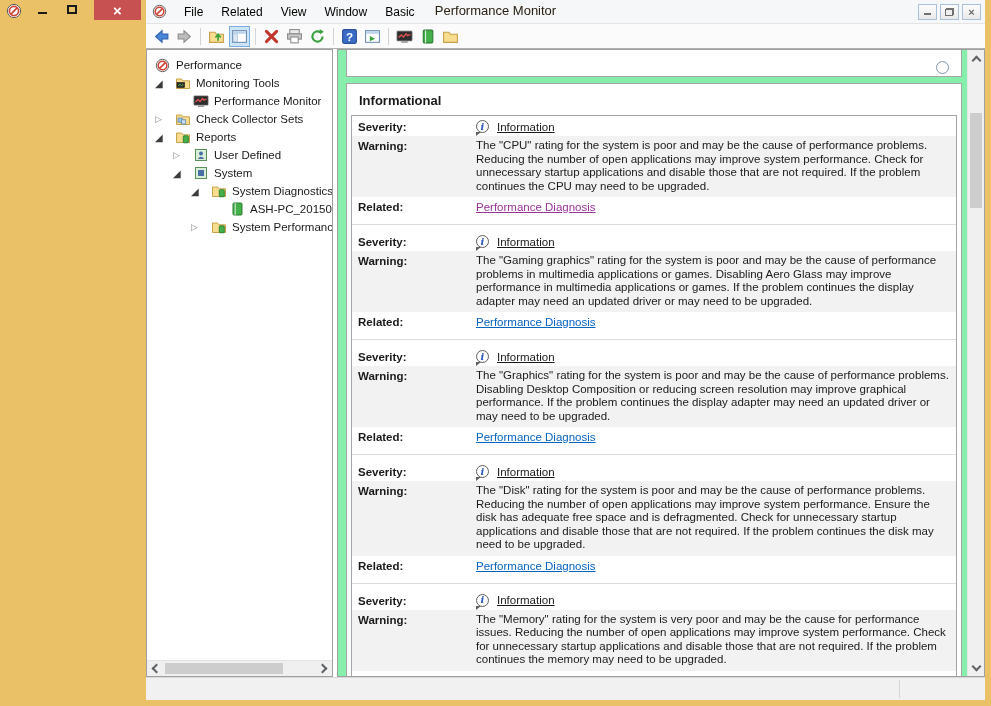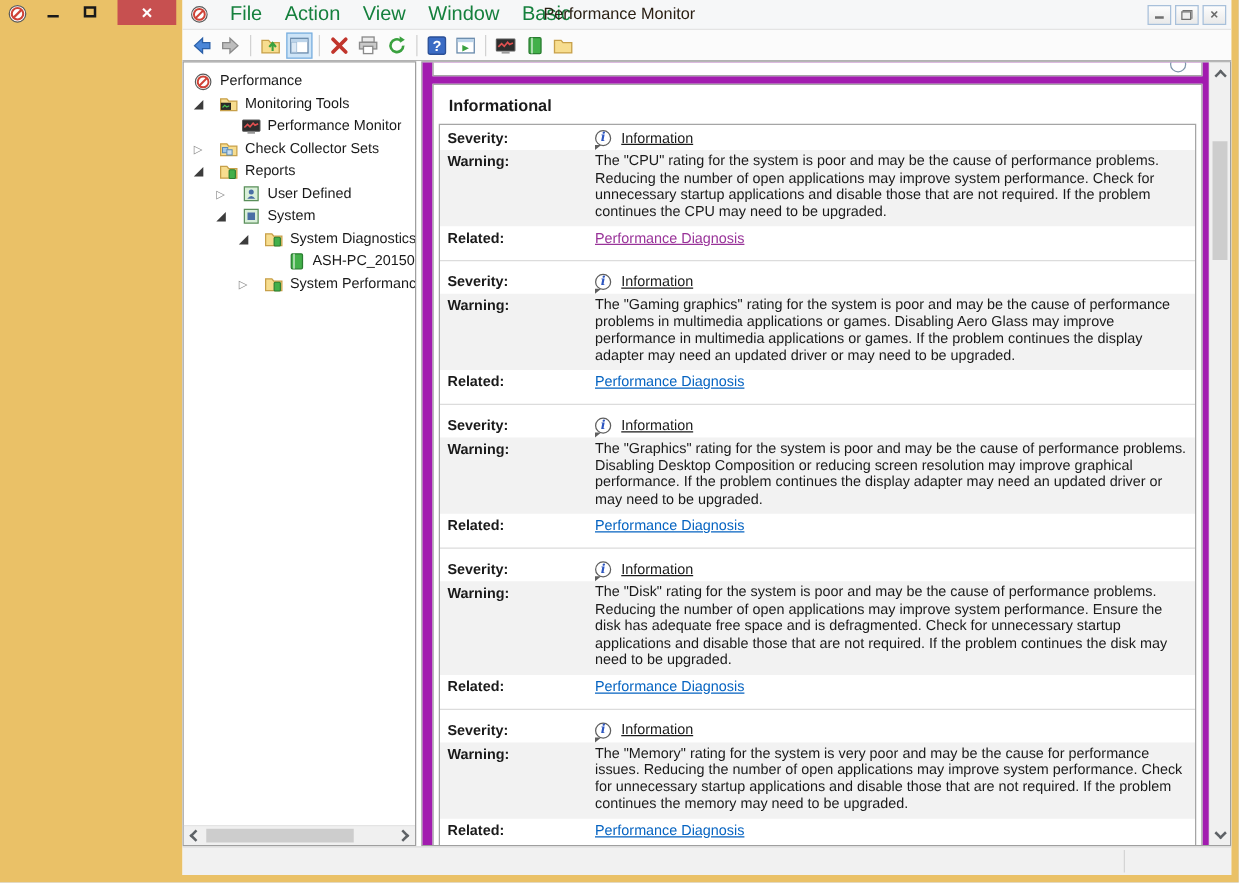--- a/index.html
+++ b/index.html
@@ -18,21 +18,21 @@
   .glyph-min{ width:9px; border-bottom:2px solid #1a1a1a; margin-top:6px; }
   .glyph-max{ width:10px; height:9px; border:2px solid #1a1a1a; background:transparent; }
   .wc.close{ width:47px; height:20px; background:#c75050; color:#fff; font-size:15px; font-weight:bold; margin-right:1px; }
 
   
   .app-frame{ flex:1; margin:0 6px 6px 4px; background:#fff; display:flex; flex-direction:column; min-height:0; }
 
   
   .menubar{ height:24px; background:#f6f7f8; display:flex; align-items:center; padding:0 4px 0 6px; border-bottom:1px solid #e4e4e4; flex-shrink:0; }
   .mmc-ico{ width:15px; height:15px; display:inline-flex; margin-right:8px; }
-  .menu-item{ font-size:16px; color:#15803d; padding:3px 9px; }
+  .menu-item{ font-size:12px; color:#000000; padding:3px 9px; }
   .child-controls{ margin-left:auto; display:flex; gap:3px; }
   .cc{ width:19px; height:16px; border:1px solid #a8c0da; background:linear-gradient(#fdfdfd,#e9e9e9); display:flex; align-items:center; justify-content:center; color:#6b6b6b; }
   .cc-min{ width:7px; border-bottom:2px solid #707070; margin-top:5px; }
   .cc-close{ font-size:11px; font-weight:bold; }
   .cc-restore{ position:relative; width:9px; height:8px; }
   .cc-restore::before{ content:""; position:absolute; top:0; right:0; width:6px; height:5px; border:1px solid #707070; }
   .cc-restore::after{ content:""; position:absolute; bottom:0; left:0; width:6px; height:5px; border:1px solid #707070; background:#eee; }
 
   
   .toolbar{ height:25px; background:#fbfbfb; display:flex; align-items:center; padding-left:5px; gap:2px; border-bottom:1px solid #b2b2b2; flex-shrink:0; }
@@ -61,21 +61,21 @@
 
   
   .chev{ width:7px; height:7px; border-left:2px solid #5e6266; border-top:2px solid #5e6266; }
   .chev.up{ transform:rotate(45deg); margin-top:3px; }
   .chev.down{ transform:rotate(225deg); margin-bottom:3px; }
   .chev.left{ transform:rotate(-45deg); margin-left:3px; }
   .chev.right{ transform:rotate(135deg); margin-right:3px; }
 
   
   .content-wrap{ flex:1; border:1px solid #9f9f9f; display:flex; min-width:0; background:#fff; }
-  .report{ flex:1; overflow:hidden; position:relative; background:#a21caf; padding-top:0; }
+  .report{ flex:1; overflow:hidden; position:relative; background:#86efac; padding-top:16px; }
 
   .section{ margin:0 5px 0 8px; border:1px solid #a5a5a5; background:#fff; }
   .section.partial{ height:34px; margin-top:-23px; position:relative; }
   .collapse-circle{ position:absolute; right:12px; bottom:2px; width:13px; height:13px; border:1px solid #7f95ab; border-radius:50%; }
   .section.informational{ margin-top:6px; }
   .section-title{ font-size:13px; font-weight:bold; color:#1a1a1a; padding:9px 0 7px 12px; }
 
   .inner-table{ margin:0 4px 8px 4px; border:1px solid #a5a5a5; padding:1px 0 4px 0; }
   .row{ display:flex; font-size:11.5px; line-height:14px; color:#1a1a1a;gap:28px; }
   .lbl{ width:96px; flex-shrink:0; font-weight:bold; padding:3px 0 2px 6px; }
@@ -159,21 +159,21 @@
 
   <div class="app-frame">
 
     <div class="menubar">
       <span class="mmc-ico">
         <svg width="15" height="15" viewBox="0 0 16 16">
             <use href="#sym-mmc"></use>
           </svg>
       </span>
       <span class="menu-item">File</span>
-      <span class="menu-item">Action</span>
+      <span class="menu-item">Related</span>
       <span class="menu-item">View</span>
       <span class="menu-item">Window</span>
       <span class="menu-item">Basic</span>
       <div class="child-controls">
         <div class="cc">
             <span class="cc-min"></span>
           </div>
         <div class="cc">
             <span class="cc-restore"></span>
           </div>

